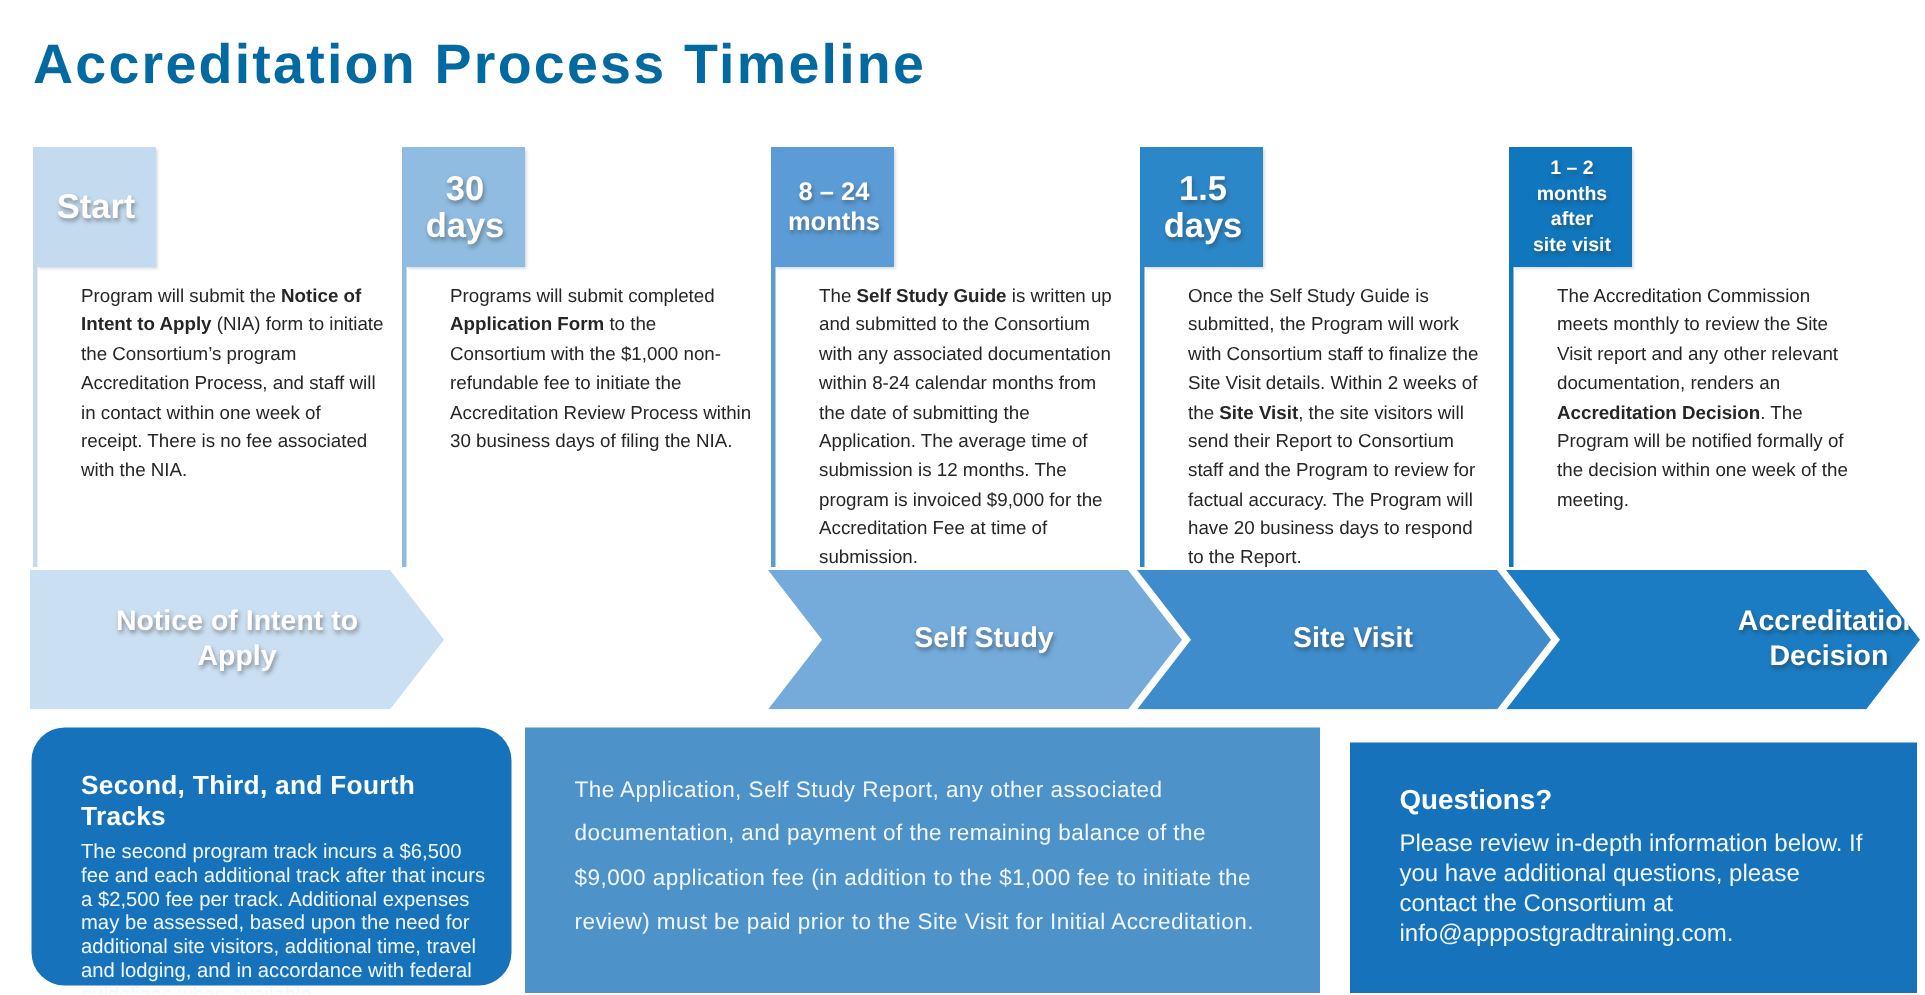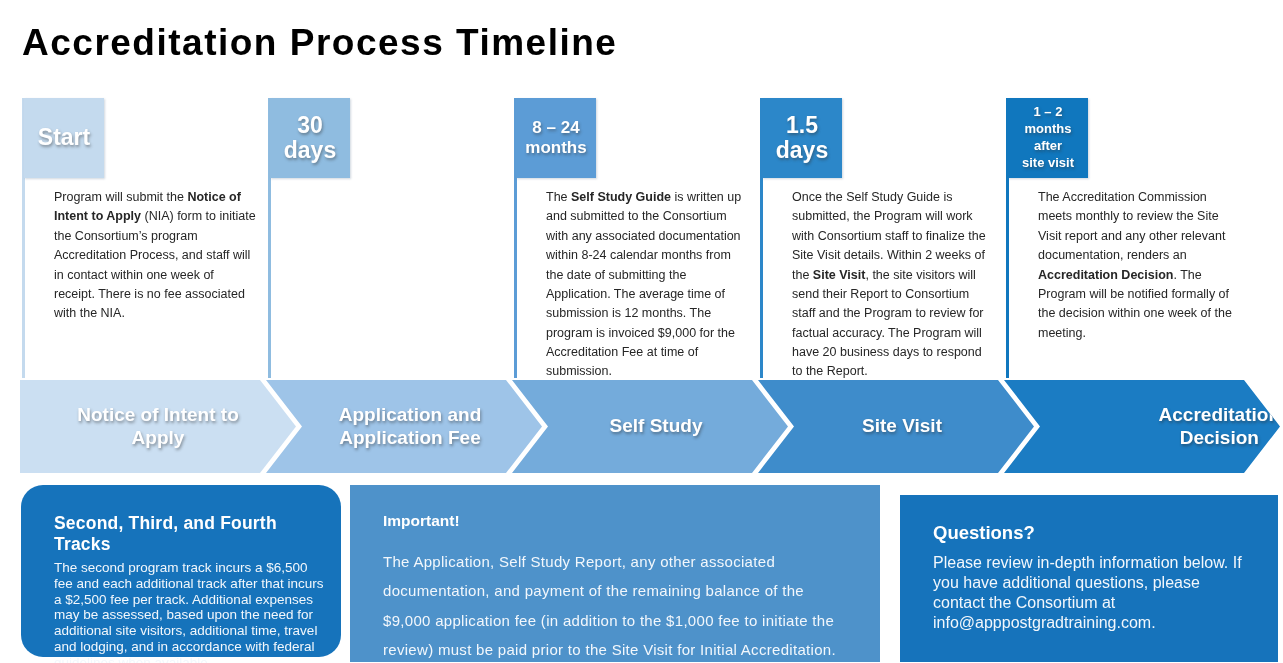--- a/index.html
+++ b/index.html
@@ -105,36 +105,37 @@
   .note-2 p  { font-size: 15px; line-height: 1.95; letter-spacing: 0.3px; }
   .note-3 { left: 900px; width: 378px; height: 167px; padding: 27px 24px 0 33px; margin-top: 10px; }
   .note-3 h3 { font-size: 18.5px; margin-bottom: 9px; }
   .note-3 p  { font-size: 16px; line-height: 1.25; }
 </style>
 </head>
 <body>
 
 <div class="canvas">
 
-  <h1 class="page-title" style="color: #000000;">Accreditation Process Timeline</h1>
+  <h1 class="page-title" style="color: #0369a1;">Accreditation Process Timeline</h1>
 
   <div class="col" style="left:22px">
     <div class="vline" style="background: rgb(196, 218, 238);"></div>
     <div class="badge badge-lg" style="background: rgb(196, 218, 238);">
       <span>Start</span>
     </div>
     <p class="desc"><span>Program will submit the </span><span class="bold">Notice of Intent to Apply</span><span> (NIA) form to initiate the Consortium’s program Accreditation Process, and staff will in contact within one week of receipt. There is no fee associated with the NIA.</span></p>
   </div>
 
   <div class="col" style="left:268px">
     <div class="vline" style="background: rgb(143, 188, 224);"></div>
     <div class="badge badge-lg" style="background: rgb(143, 188, 224);">
       <span style="white-space: pre-line;">30
 days</span>
     </div>
+    <p class="desc"><span>Programs will submit completed </span><span class="bold">Application Form</span><span> to the Consortium with the $1,000 non-refundable fee to initiate the Accreditation Review Process within 30 business days of filing the NIA.</span></p>
   </div>
 
   <div class="col" style="left:514px">
     <div class="vline" style="background: rgb(92, 156, 214);"></div>
     <div class="badge badge-md" style="background: rgb(92, 156, 214);">
       <span style="white-space: pre-line;">8 – 24
 months</span>
     </div>
     <p class="desc"><span>The </span><span class="bold">Self Study Guide</span><span> is written up and submitted to the Consortium with any associated documentation within 8-24 calendar months from the date of submitting the Application. The average time of submission is 12 months. The program is invoiced $9,000 for the Accreditation Fee at time of submission.</span></p>
   </div>
@@ -156,41 +157,36 @@
 after
 site visit</span>
     </div>
     <p class="desc"><span>The Accreditation Commission meets monthly to review the Site Visit report and any other relevant documentation, renders an </span><span class="bold">Accreditation Decision</span><span>. The Program will be notified formally of the decision within one week of the meeting.</span></p>
   </div>
 
   <div class="chev chev-first" style="left: 20px; background: rgb(203, 223, 242);">
     <span class="chev-label" style="padding-left: 0px; white-space: pre-line;">Notice of Intent to
 Apply</span>
   </div>
-  <div class="chev chev-mid" style="left: 266px; background: rgb(158, 196, 232);">
-    <span class="chev-label" style="white-space: pre-line;">Application and
-Application Fee</span>
-  </div>
   <div class="chev chev-mid" style="left: 512px; background: rgb(116, 171, 219);">
     <span class="chev-label">Self Study</span>
   </div>
   <div class="chev chev-mid" style="left: 758px; background: rgb(62, 140, 203);">
     <span class="chev-label">Site Visit</span>
   </div>
   <div class="chev chev-mid" style="left: 1004px; background: rgb(27, 124, 195); justify-content: flex-end;">
     <span class="chev-label" style="white-space: pre-line;">Accreditation
 Decision</span>
   </div>
 
   <div class="note note-1" style="background: rgb(22, 115, 187);">
     <h3>Second, Third, and Fourth Tracks</h3>
     <p>The second program track incurs a $6,500 fee and each additional track after that incurs a $2,500 fee per track. Additional expenses may be assessed, based upon the need for additional site visitors, additional time, travel and lodging, and in accordance with federal guidelines when available</p>
   </div>
   <div class="note note-2" style="background: rgb(78, 146, 202);">
-    <h3>Important!</h3>
     <p>The Application, Self Study Report, any other associated documentation, and payment of the remaining balance of the $9,000 application fee (in addition to the $1,000 fee to initiate the review) must be paid prior to the Site Visit for Initial Accreditation.</p>
   </div>
   <div class="note note-3" style="background: rgb(22, 115, 187);">
     <h3>Questions?</h3>
     <p>Please review in-depth information below. If you have additional questions, please contact the Consortium at info@apppostgradtraining.com.</p>
   </div>
 
 </div>
 
 </body></html>

